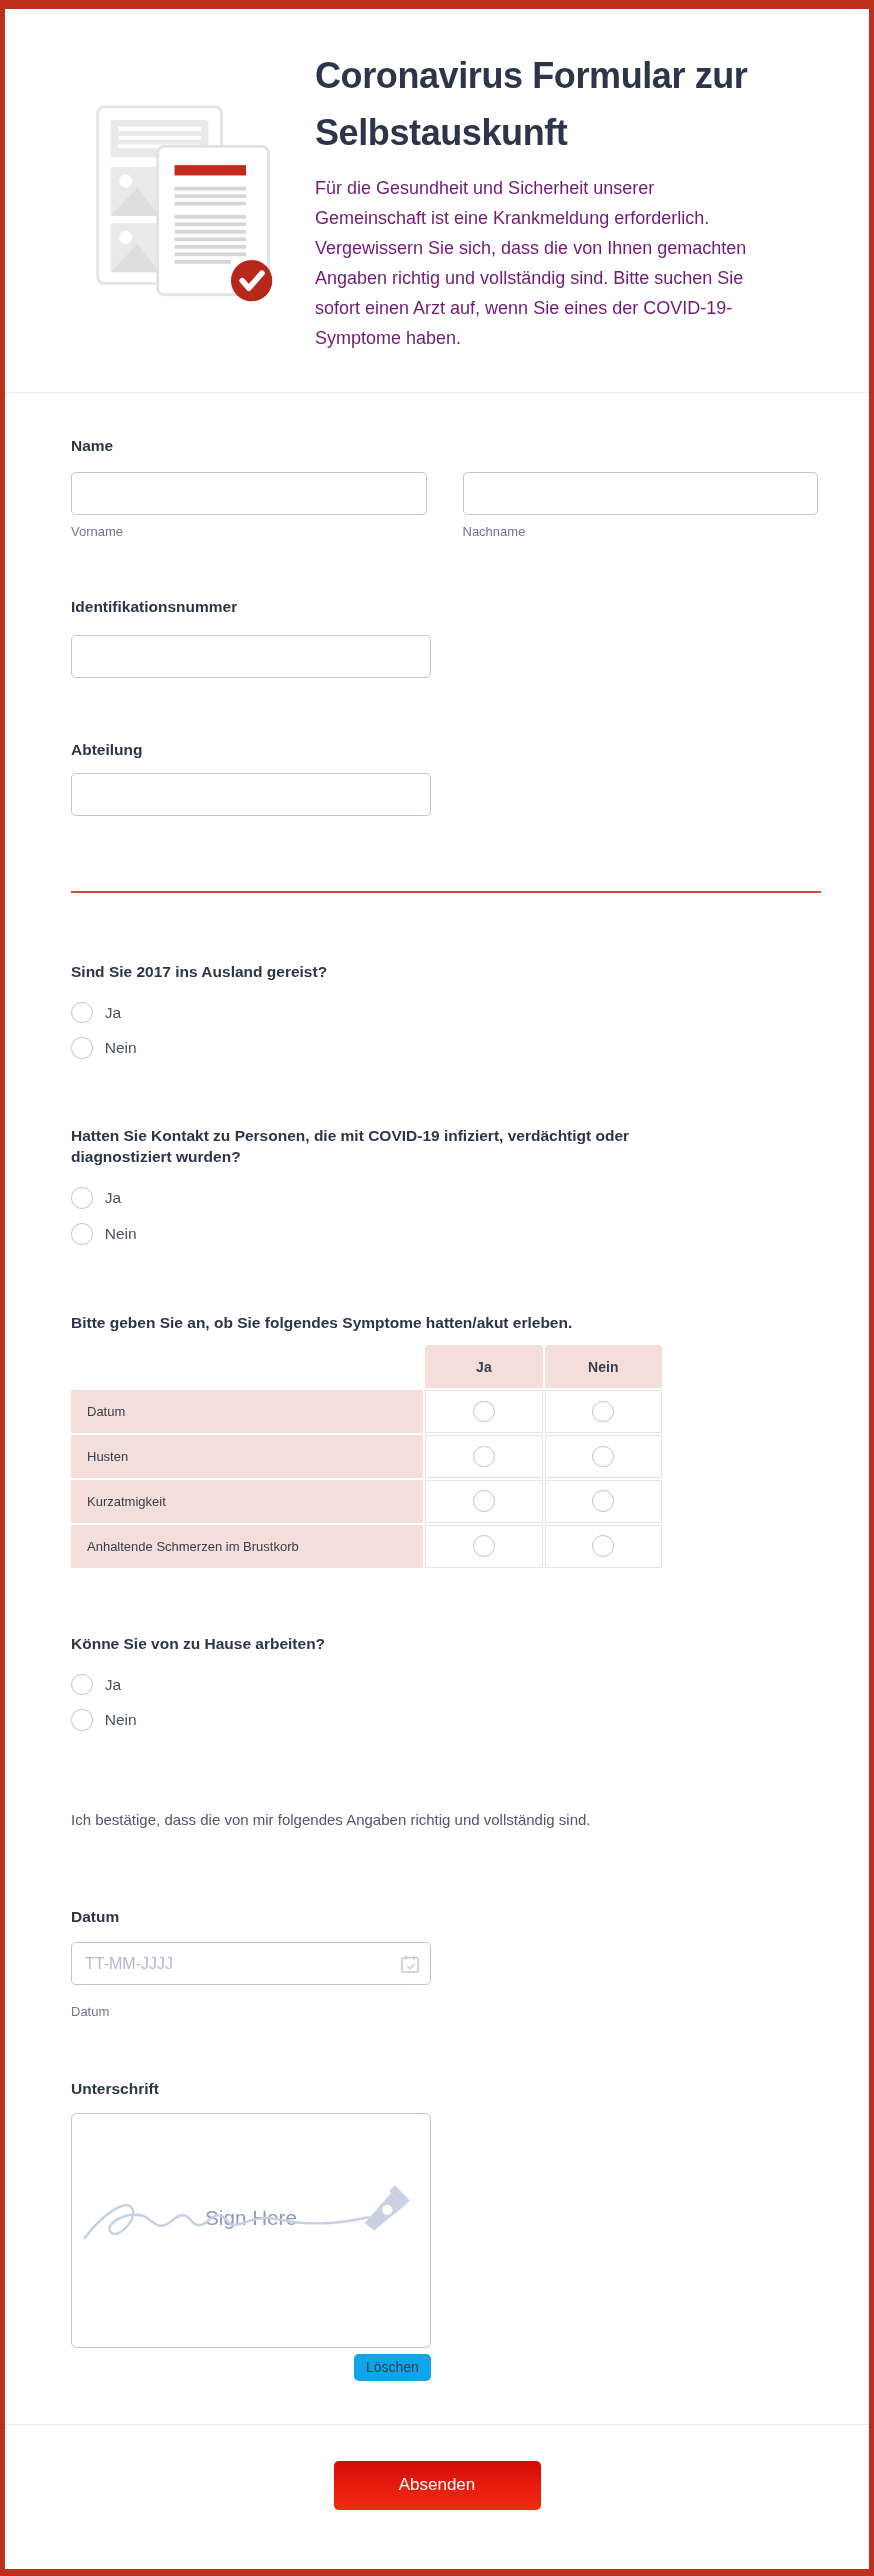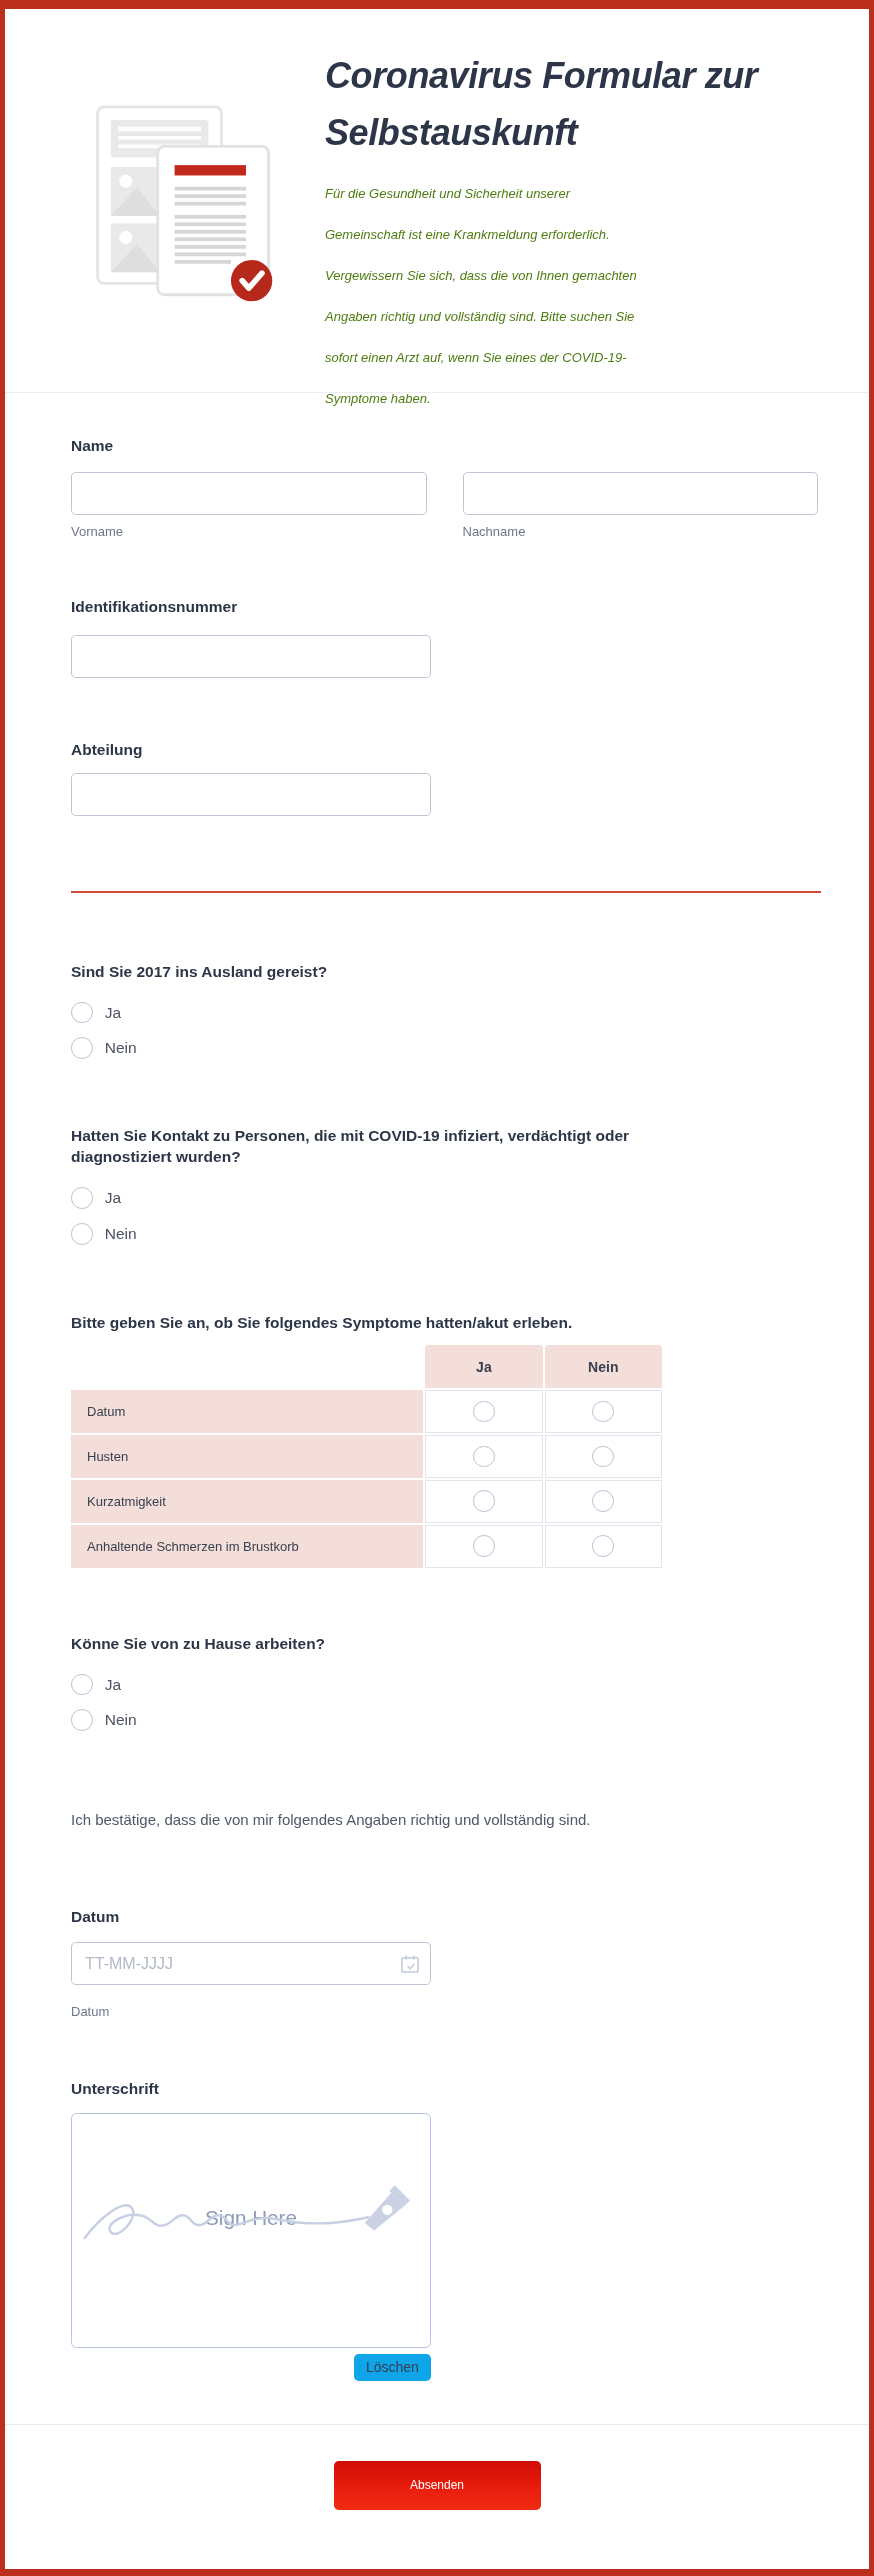--- a/index.html
+++ b/index.html
@@ -11,28 +11,28 @@
     border-width:9.4px 5.6px 7.5px 5.6px;
     font-family:"Liberation Sans", sans-serif;
     color:#2d3648;
     position:relative;
     overflow:hidden;
   }
 
   
   .header { position:relative; height:384px; border-bottom:1.9px solid #ededf1; }
   .header-icon { position:absolute; left:85px; top:81px; }
-  .header-text { position:absolute; left:320px; top:38px; width:523px;font-style:italic; }
+  .header-text { position:absolute; left:310px; top:38px; width:523px; }
   .title {
     margin:0; font-size:36px; font-weight:bold; line-height:57px;
     color:#2d3648; white-space:pre-line; letter-spacing:-0.4px;
   }
   .desc {
-    margin:12.2px 0 0; font-size:13px; line-height:41px;
-    color:#4d7c0f; white-space:pre-line;
+    margin:12.2px 0 0; font-size:18px; line-height:30px;
+    color:#701a75; white-space:pre-line;
   }
 
   
   .form { padding:0 51px 0 66px; }
   .flabel { font-size:15.5px; font-weight:bold; color:#2d3648; line-height:20.7px; white-space:pre-line; }
   .sublabel { font-size:13px; color:#6e7689; }
   .tinput {
     width:360px; height:43px; border:0.9px solid #bcc5d3; border-radius:4.7px;
     background:#fff; font-size:16px; color:#2d3648; padding:0 13px; outline:none;
   }
@@ -108,21 +108,21 @@
     display:inline-block; background:#0ea5e9; border:none; border-radius:4.7px;
     padding:5.6px 12.2px; font-size:14px; color:#353e50; cursor:pointer;
     font-family:"Liberation Sans", sans-serif;
   }
 
   
   .footer { margin-top:43px; border-top:0.9px solid #e8eaef; text-align:center; }
   .submit-btn {
     margin-top:36px; width:207px; height:49px; border:none; border-radius:4.7px;
     background:linear-gradient(180deg, #cf0d06 0%, #e91d0e 55%, #f02c12 100%);
-    color:#ffffff; font-size:12px; cursor:pointer;
+    color:#ffffff; font-size:17px; cursor:pointer;
     font-family:"Liberation Sans", sans-serif;
   }
 </style>
 </head>
 <body>
 
 <div class="header">
   <div class="header-icon">
     <svg width="188" height="216" viewBox="0 0 200 230">
 

